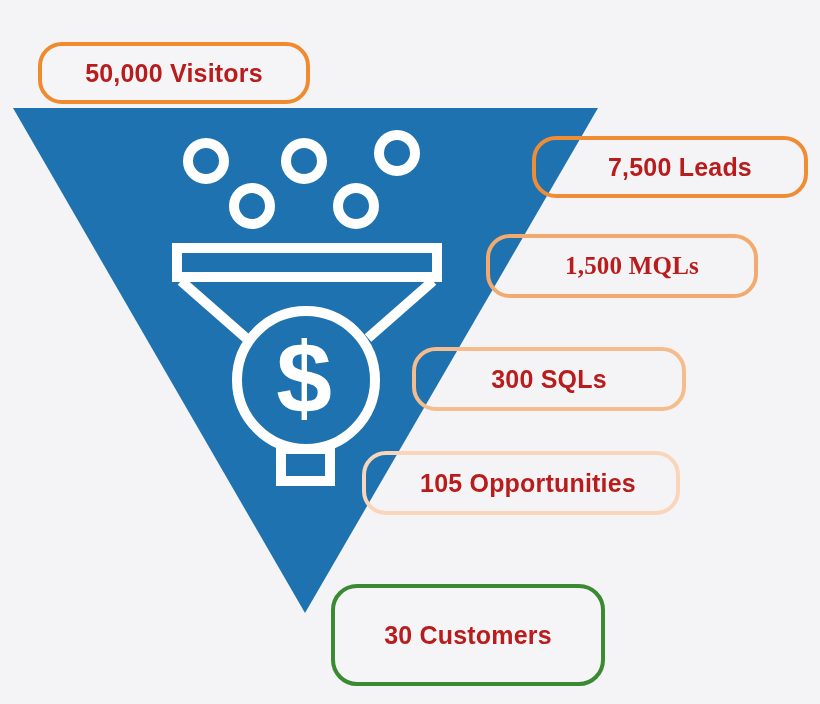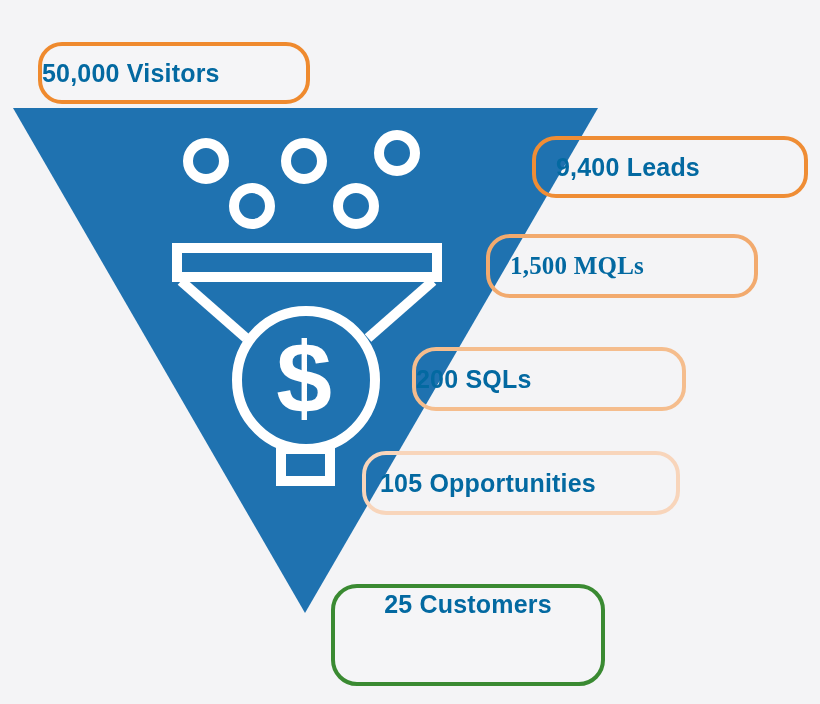--- a/index.html
+++ b/index.html
@@ -13,22 +13,22 @@
     #funnel-svg { position: absolute; left: 0; top: 0; }
     .stage {
       position: absolute;
       box-sizing: border-box;
       border-style: solid;
       border-width: 4px;
       border-radius: 24px;
       background: rgba(244,244,246,0.92);
       display: flex;
       align-items: center;
-      justify-content: flex-start;
-      color: #0369a1;
+      justify-content: center;
+      color: #b91c1c;
       font-weight: bold;
       font-size: 25px;
       white-space: nowrap;
       letter-spacing: 0.2px;
     }
     .stage-multi {
       flex-direction: column;
       line-height: 33px;
       border-radius: 26px;
     }
@@ -56,30 +56,30 @@
     <rect x="281" y="449" width="49" height="32"></rect>
   </g>
   <text x="304" y="413" text-anchor="middle" font-family="Liberation Sans, sans-serif" font-weight="bold" font-size="100" fill="#ffffff">$</text>
 </svg>
 
 <div class="stage" style="left:38px; top:42px; width:272px; height:62px; border-color:#ef8a2e;">
   <span>50,000 Visitors</span>
 </div>
 
 <div class="stage" style="left:532px; top:136px; width:276px; height:62px; border-color:#ef8d35; background: rgba(244,244,246,0.0);">
-  <span style="margin-left:20px;">9,400 Leads</span>
+  <span style="margin-left:20px;">7,500 Leads</span>
 </div>
 
 <div class="stage" style="left:486px; top:234px; width:272px; height:64px; border-color:#f2aa6e; background: rgba(244,244,246,0.0);">
   <span style="margin-left:20px;font-family:Liberation Serif, serif;">1,500 MQLs</span>
 </div>
 
 <div class="stage" style="left:412px; top:347px; width:274px; height:64px; border-color:#f5bd8d; background: rgba(244,244,246,0.0);">
-  <span>200 SQLs</span>
+  <span>300 SQLs</span>
 </div>
 
 <div class="stage" style="left:362px; top:451px; width:318px; height:64px; border-color:#f8d5bb; background: rgba(244,244,246,0.0);">
   <span style="margin-left:14px;">105 Opportunities</span>
 </div>
 
 <div class="stage stage-multi" style="left:331px; top:584px; width:274px; height:102px; border-color:#3a8a32;">
-  <span>25 Customers</span>
+  <span>30 Customers</span>
 </div>
 
 </body></html>

